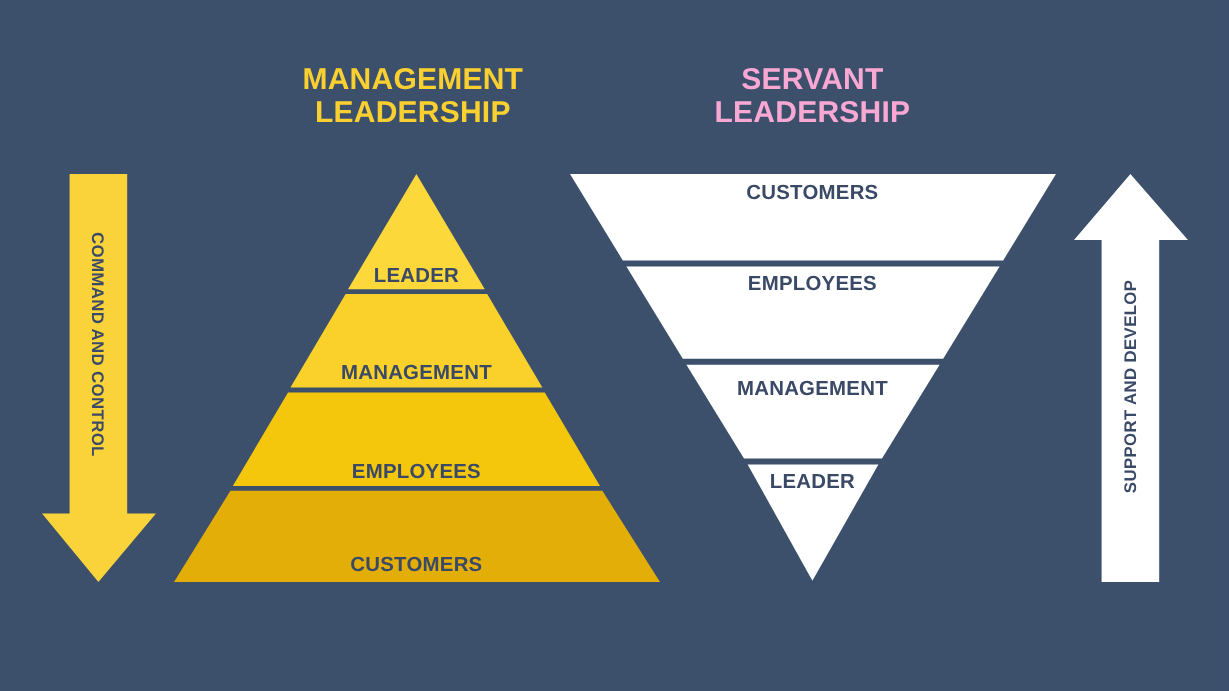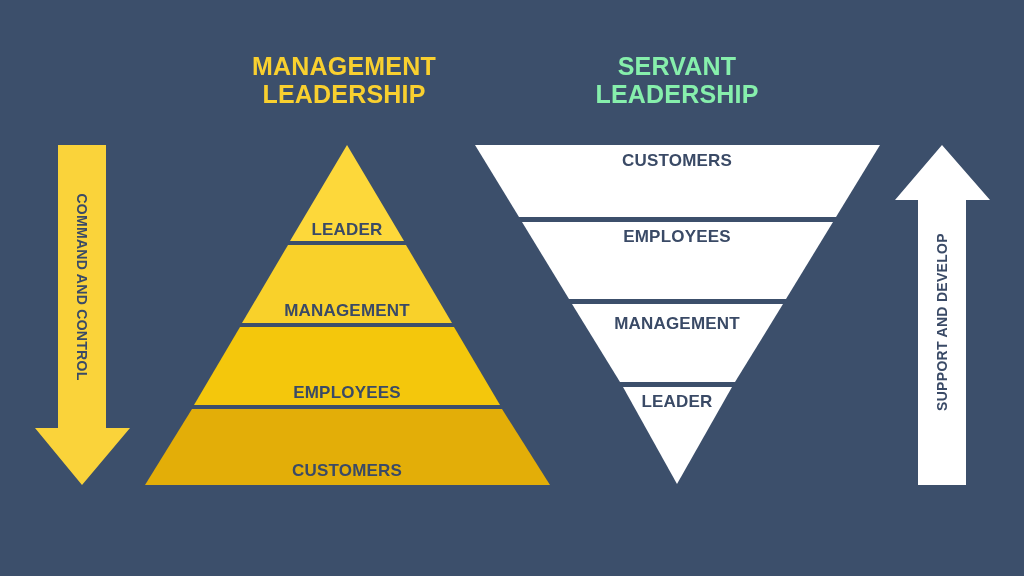--- a/index.html
+++ b/index.html
@@ -9,21 +9,21 @@
       font-family: "Liberation Sans", "DejaVu Sans", sans-serif;
     }
     .stage { position: relative; width: 1024px; height: 576px; }
     svg { position: absolute; left: 0; top: 0; }
     .title {
       position: absolute; text-align: center; font-weight: 700;
       font-size: 25px; line-height: 28px; letter-spacing: 0.2px;
     }
     .title span { display: block; }
     .title.trad { left: 224px; width: 240px; top: 52px; color: #F9D02F; }
-    .title.serv { left: 557px; width: 240px; top: 52px; color: #86efac; }
+    .title.serv { left: 557px; width: 240px; top: 52px; color: #f9a8d4; }
     .band-label {
       position: absolute; font-weight: 700; font-size: 17px;
       color: #3A4A66; text-align: center; width: 240px; letter-spacing: 0.2px;
     }
     .arrow-label {
       position: absolute; font-weight: 700; font-size: 14px;
       color: #3A4A66; white-space: nowrap; letter-spacing: 0.3px;
     }
     .arrow-label.left {
       left: 82px; top: 287px;

